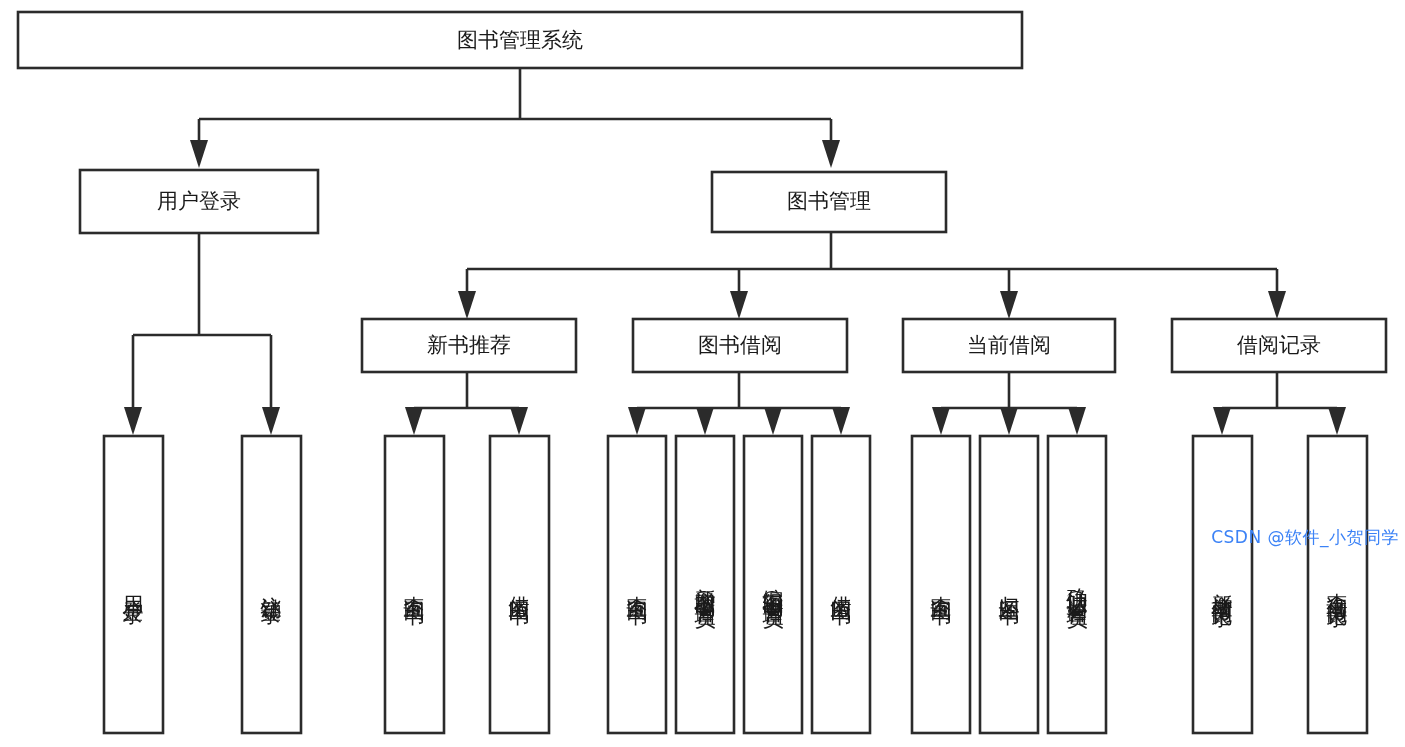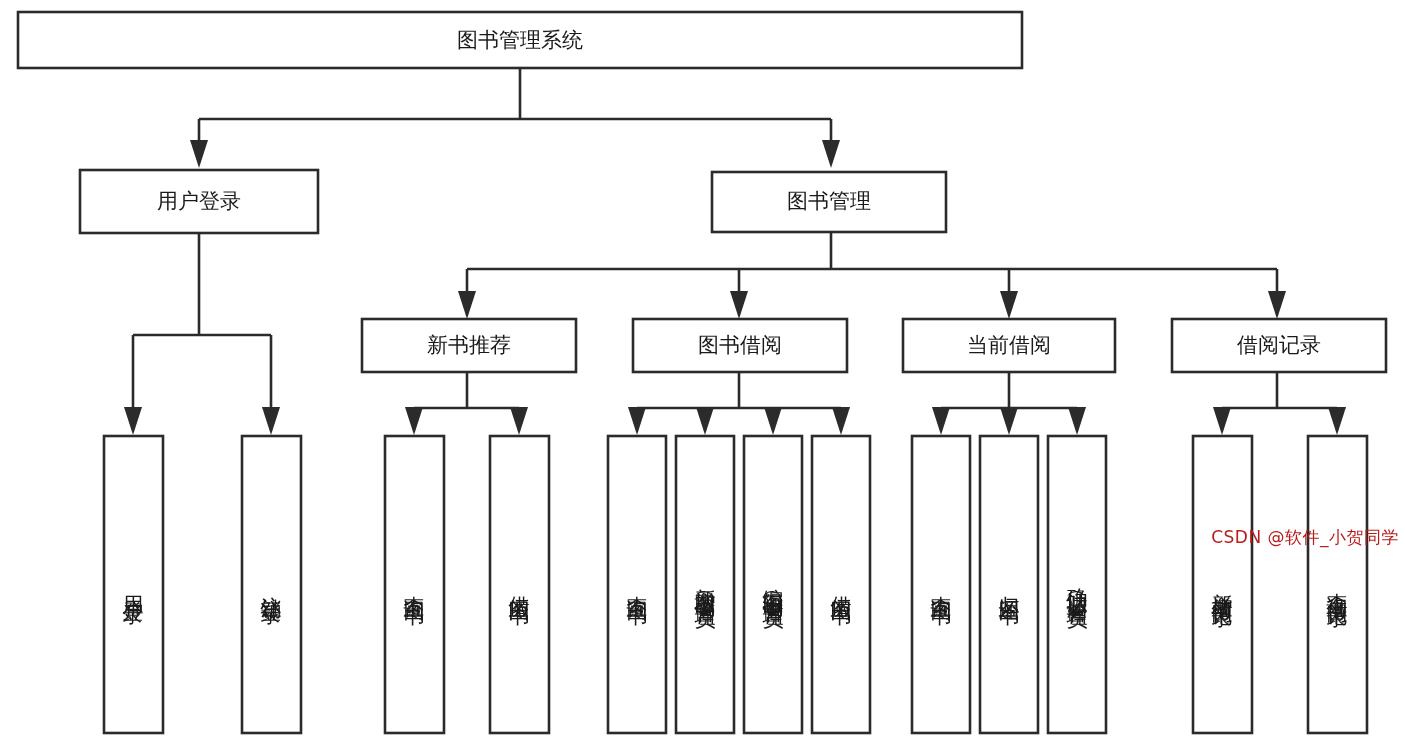--- a/index.html
+++ b/index.html
@@ -56,21 +56,21 @@
     letter-spacing: 3px;
     dominant-baseline: central;
     text-anchor: middle;
   }
   .watermark {
     position: absolute;
     right: 6px;
     bottom: 6px;
     font-family: "DejaVu Sans", "Liberation Sans", sans-serif;
     font-size: 17px;
-    color: #b91c1c;
+    color: #3b82f6;
     white-space: nowrap;
     letter-spacing: 0.5px;
     pointer-events: none;
   }
 </style>
 </head>
 <body>
 
 <div id="diagram-root">
 

